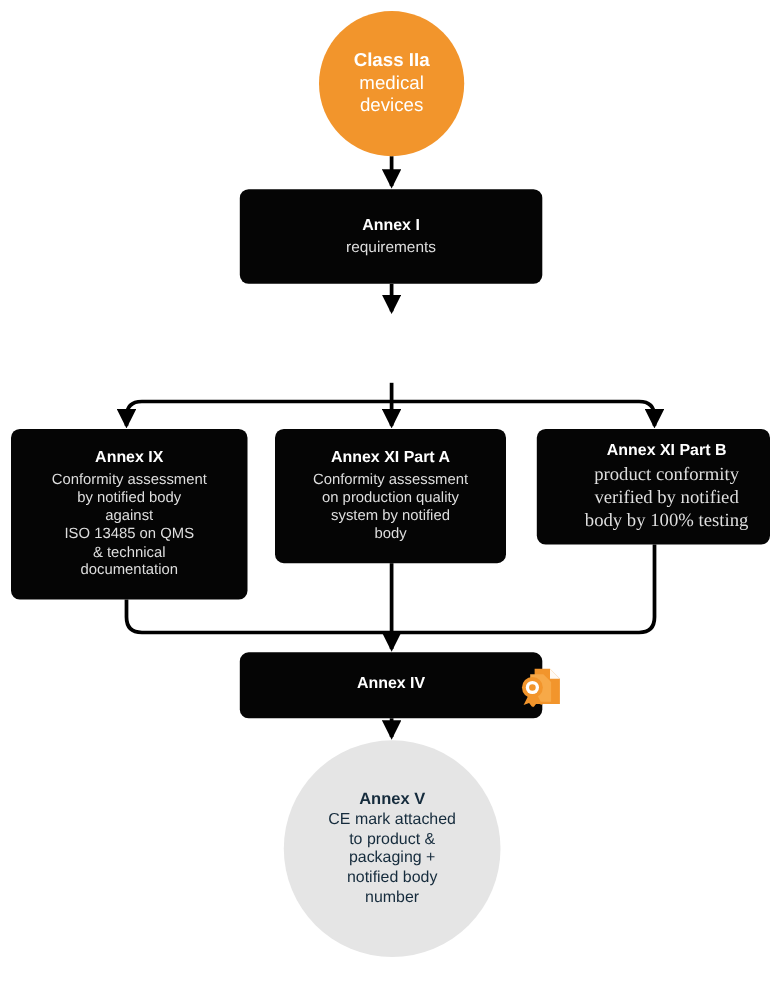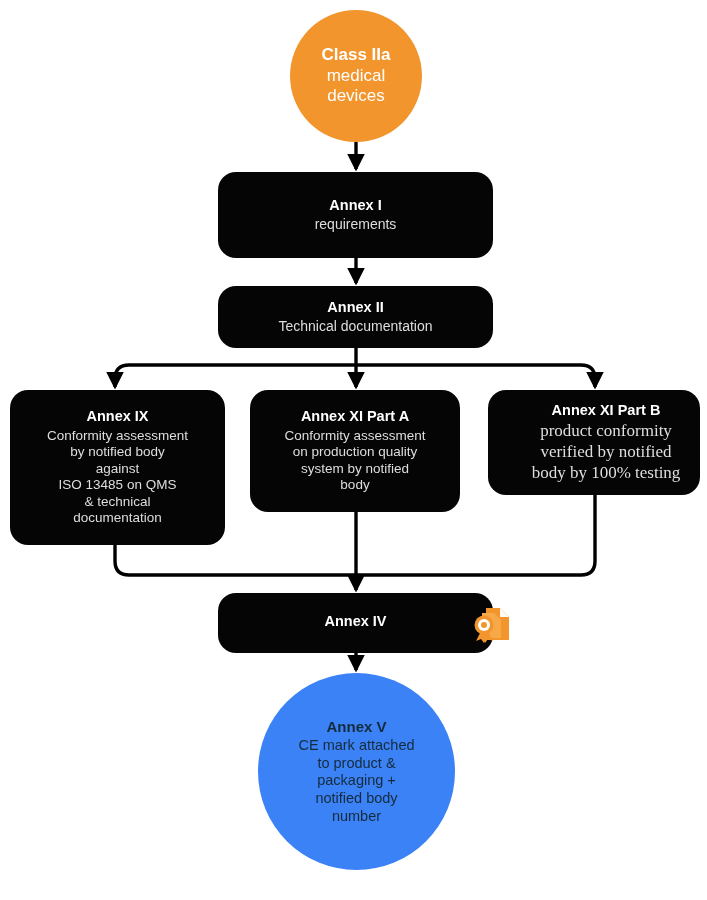--- a/index.html
+++ b/index.html
@@ -34,33 +34,33 @@
     color:#ffffff;
     font-size:17px;
     padding:4px 14px;
     text-align:center;
   }
   .circle-start .n-title{font-weight:bold;}
 
   .circle-end{
     left:258px;top:673px;width:197px;height:197px;
     border-radius:50%;
-    background:#3b82f6;
+    background:#e5e5e5;
     color:#152b3c;
     font-size:14.5px;
     padding:6px 18px;
     text-align:center;
   }
   .circle-end .n-title{font-size:15px;margin-bottom:1px;}
 
   
   .box{
     background:#050505;
     color:#e9e9e9;
-    border-radius:18px;
+    border-radius:8px;
     padding:6px 10px;
   }
   .box .n-title{color:#ffffff;font-size:14.5px;margin-bottom:2px;}
   .box .n-body{font-size:14px;color:#dedede;}
 
   #box-annex1{left:218px;top:172px;width:275px;height:86px;}
   #box-annex2{left:218px;top:286px;width:275px;height:62px;}
   #box-annex9{left:10px;top:390px;width:215px;height:155px;}
   #box-annex9 .n-body{font-size:13.5px;}
   #box-annex11a{left:250px;top:390px;width:210px;height:122px;}
@@ -108,24 +108,20 @@
     <div class="n-title">Class IIa</div>
     <div class="n-body">medical</div>
     <div class="n-body">devices</div>
   </div>
 
   <div class="node-text box" id="box-annex1">
     <div class="n-title">Annex I</div>
     <div class="n-body">requirements</div>
   </div>
 
-  <div class="node-text box" id="box-annex2">
-    <div class="n-title">Annex II</div>
-    <div class="n-body">Technical documentation</div>
-  </div>
 
   <div class="node-text box" id="box-annex9">
     <div class="n-title">Annex IX</div>
     <div class="n-body">Conformity assessment</div>
     <div class="n-body">by notified body</div>
     <div class="n-body">against</div>
     <div class="n-body">ISO 13485 on QMS</div>
     <div class="n-body">&amp; technical</div>
     <div class="n-body">documentation</div>
   </div>

